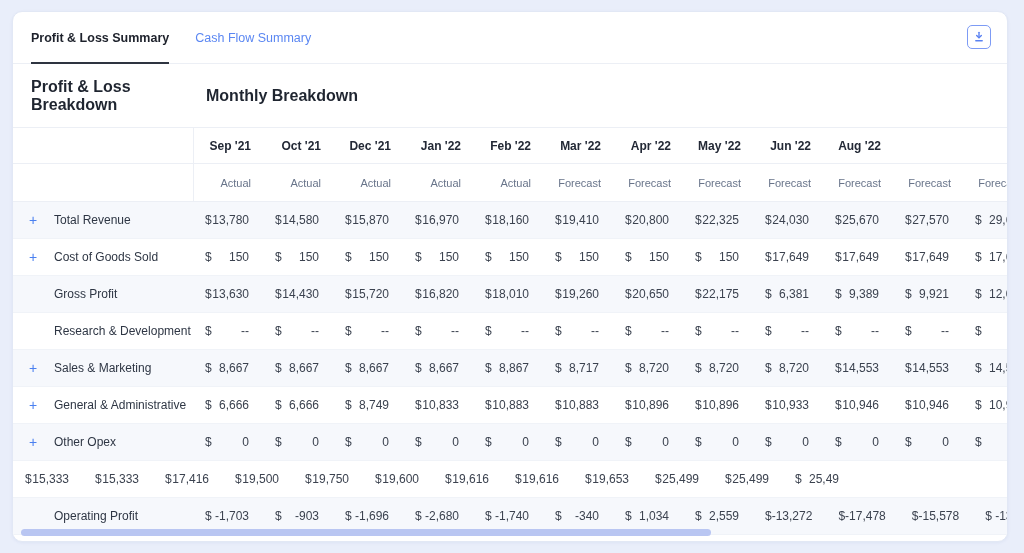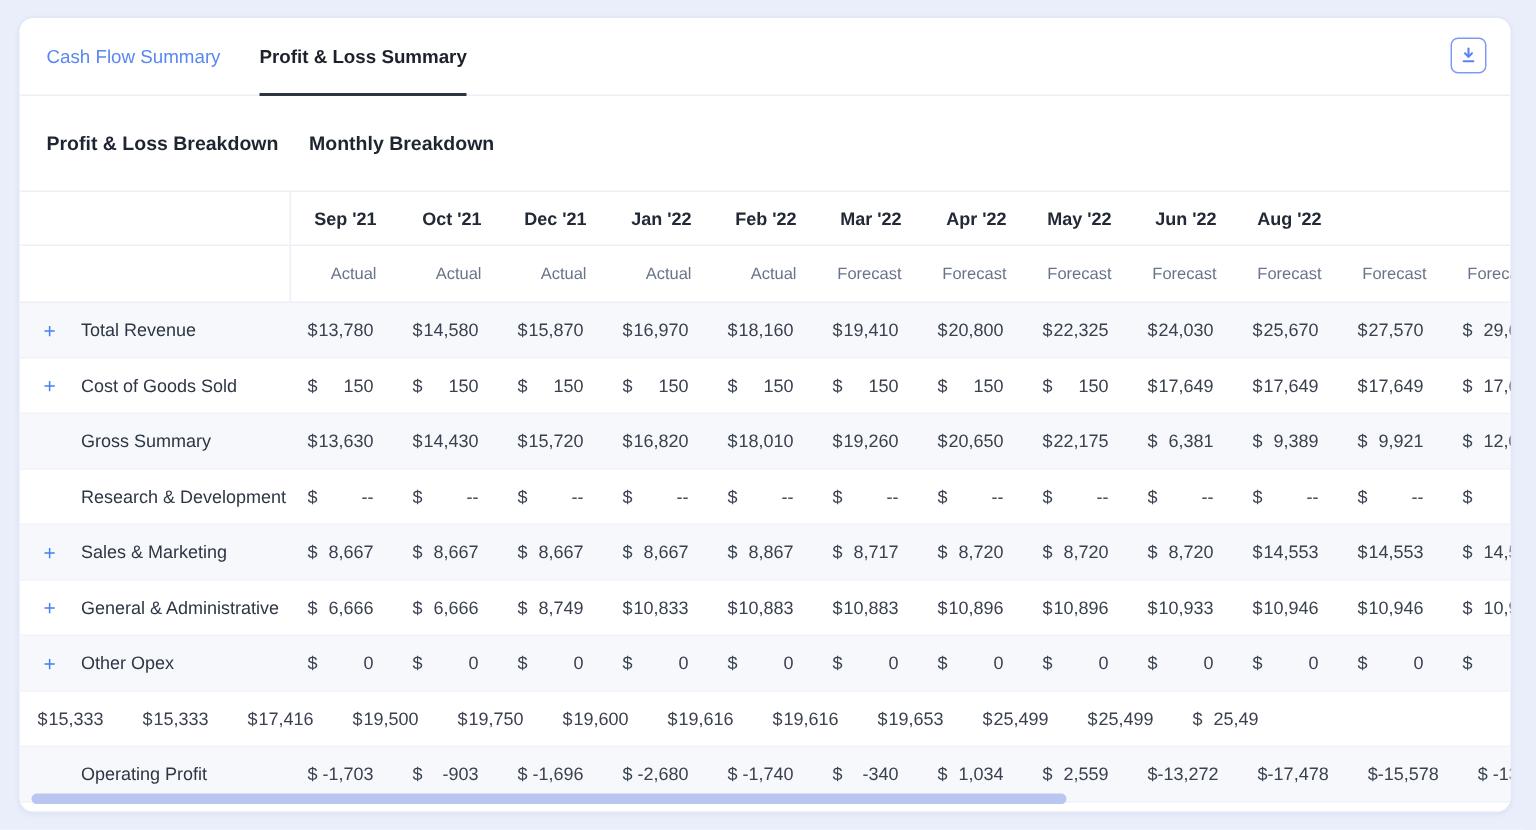--- a/index.html
+++ b/index.html
@@ -12,21 +12,21 @@
     align-items:stretch;padding:0 18px;gap:26px;}
   .tab{display:flex;align-items:center;font-size:12.5px;position:relative;cursor:pointer;}
   .tab.active{color:#1d212b;font-weight:700;}
   .tab.active::after{content:"";position:absolute;left:0;right:0;bottom:-1px;height:2px;background:#2e3440;}
   .tab.inactive{color:#5b87f2;font-weight:400;}
   .dl-btn{position:absolute;right:16px;top:13px;width:24px;height:24px;border:1.5px solid #7d9bf5;
     border-radius:5px;background:#fff;display:flex;align-items:center;justify-content:center;
     box-sizing:border-box;cursor:pointer;padding:0;}
   
   .section-header{height:63px;border-bottom:1px solid #eceff5;display:flex;align-items:center;
-    font-weight:700;font-size:13px;color:#1f2530;}
+    font-weight:700;font-size:16px;color:#1f2530;}
   .sh-left{flex:0 0 180px;padding-left:18px;box-sizing:border-box;}
   .sh-right{padding-left:13px;}
   
   .tbl{width:1020px;}
   .mrow{display:flex;}
   .label-cell{flex:0 0 180px;display:flex;align-items:center;padding-left:16px;box-sizing:border-box;}
   .months{display:flex;}
   .hdr .months{border-left:1px solid #eceff5;}
   .hrow{height:35px;border-bottom:1px solid #eceff5;}
   .trow{height:37px;border-bottom:1px solid #eceff5;}
@@ -45,22 +45,22 @@
   
   .hscroll{position:absolute;left:8px;bottom:5px;width:980px;height:7px;}
   .hthumb{width:690px;height:7px;border-radius:4px;background:#b9c6f2;cursor:pointer;}
 </style>
 </head>
 <body>
 
 <div class="card">
 
   <div class="tabbar">
+    <div class="tab active">Profit &amp; Loss Summary</div>
     <div class="tab inactive">Cash Flow Summary</div>
-    <div class="tab active">Profit &amp; Loss Summary</div>
     <button class="dl-btn">
       <span style="display:flex;">
         <svg width="14" height="14" viewBox="0 0 24 24" fill="none" stroke="#5b82f2" stroke-width="2.4" stroke-linecap="round" stroke-linejoin="round">
           <path d="M12 4v9"></path>
             <path d="M8 9.5 12 13.5 16 9.5"></path>
             <path d="M6.5 18.5h11"></path>
         </svg>
       </span>
     </button>
   </div>
@@ -212,21 +212,21 @@
             </div>
             <div class="vcell">
               <div class="cur">$</div>
               <div class="val">17,64</div>
             </div>
           </div>
         </div>
         <div class="mrow brow">
           <div class="label-cell">
             <div class="plus empty"></div>
-            <div class="rlabel">Gross Summary</div>
+            <div class="rlabel">Gross Profit</div>
           </div>
           <div class="months">
             <div class="vcell">
               <div class="cur">$</div>
               <div class="val">13,630</div>
             </div>
             <div class="vcell">
               <div class="cur">$</div>
               <div class="val">14,430</div>
             </div>

